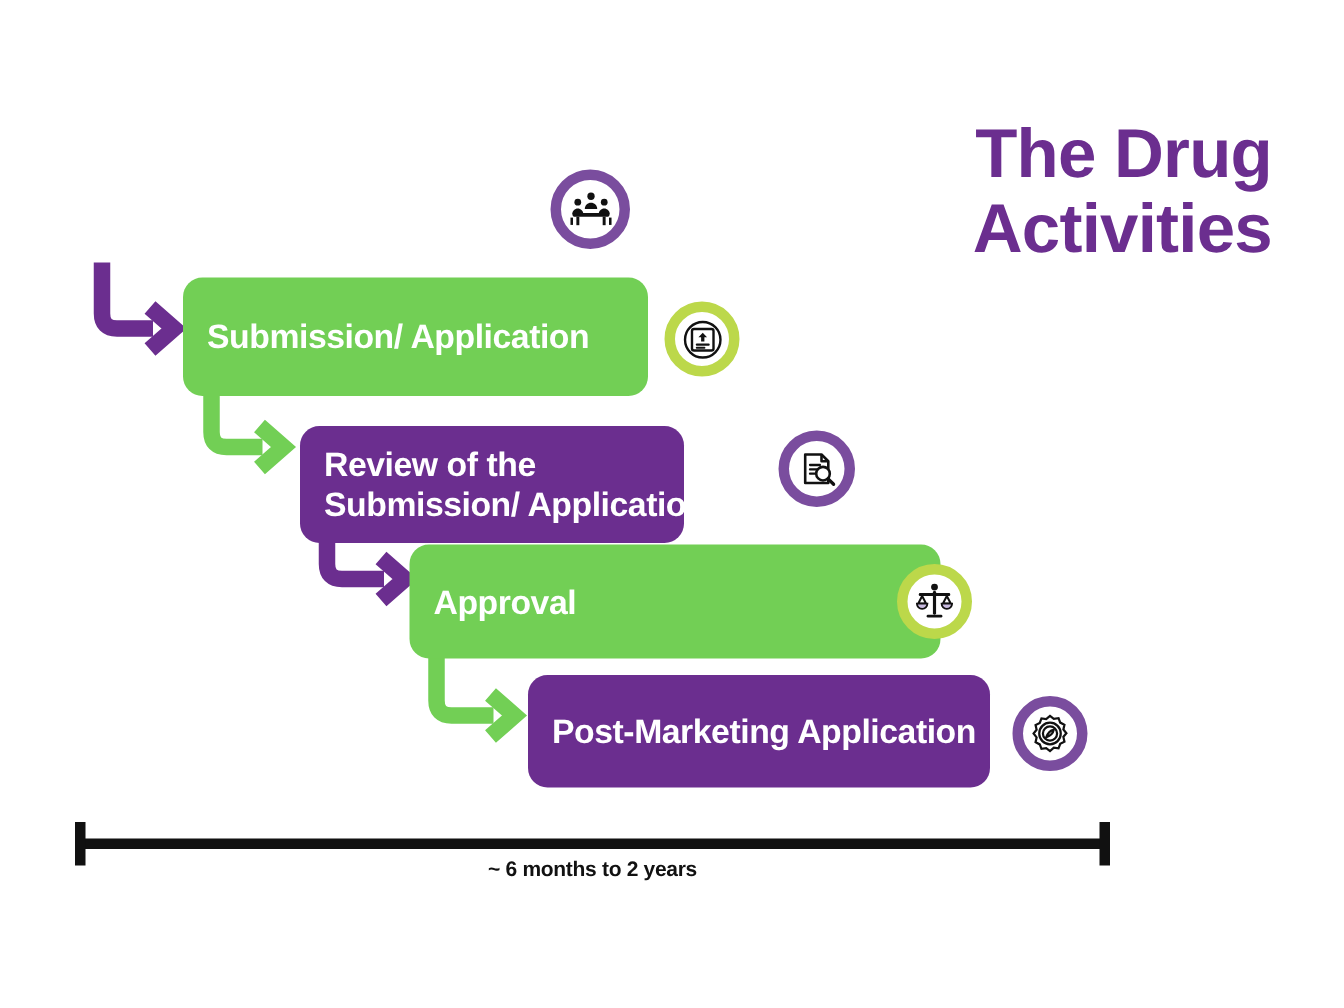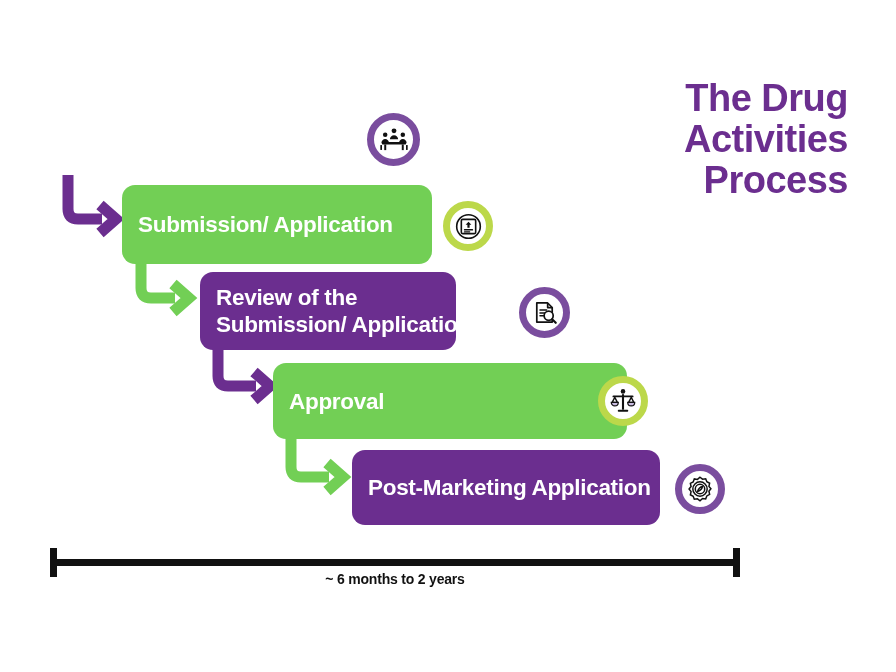--- a/index.html
+++ b/index.html
@@ -20,21 +20,21 @@
   }
 
   
   .title {
     position: absolute;
     right: 48px;
     top: 78px;
     width: 420px;
     text-align: right;
     color: #6b2e8f;
-    font-size: 38px;
+    font-size: 46px;
     font-weight: bold;
     line-height: 1.08;
     letter-spacing: -0.5px;
   }
   .title .tline { display: block; white-space: nowrap; }
 
   
   .flow-box {
     position: absolute;
     border-radius: 13px;
@@ -113,21 +113,20 @@
   }
 </style>
 </head>
 <body>
 
 <div id="canvas">
 
   <div class="title">
     <span class="tline">The Drug</span>
     <span class="tline">Activities</span>
-    <span class="tline">Process</span>
   </div>
 
   <div class="connector" style="left:62px; top:175px;">
     <svg width="70" height="60" viewBox="0 0 70 60">
       <path d="M6,0 L6,34 Q6,44 16,44 L40,44" fill="none" stroke="#6b2e8f" stroke-width="11" stroke-linecap="butt" stroke-linejoin="round"></path>
       <path d="M38,30 L54,44 L38,58" fill="none" stroke="#6b2e8f" stroke-width="11" stroke-linecap="butt" stroke-linejoin="miter"></path>
     </svg>
   </div>
 
   <div class="connector" style="left:135px; top:258px;">
@@ -188,21 +187,21 @@
         <rect x="7.5" y="7.5" width="17" height="17" rx="1.6"></rect>
       </g>
       <g fill="#111111">
         <path d="M16 10.4l3.4 3.6h-2.1v3.4h-2.6v-3.4h-2.1z"></path>
         <rect x="10.5" y="19" width="11" height="1.8" rx="0.8"></rect>
         <rect x="10.5" y="21.6" width="7.6" height="1.5" rx="0.7"></rect>
       </g>
     </svg>
   </div>
 
-  <div class="flow-box purple" style="left:200px; top:272px; width:256px; height:78px;">
+  <div class="flow-box purple" style="left:200px; top:284px; width:256px; height:78px;">
     <span class="label">
       <span class="ln">Review of the</span>
       <span class="ln">Submission/ Application</span>
     </span>
   </div>
 
   <div class="icon-badge ring-purple" style="left:519px; top:287px; width:51px; height:51px;">
     <svg width="29" height="29" viewBox="0 0 32 32">
       <g fill="none" stroke="#111111" stroke-width="1.9" stroke-linejoin="round">
         <path d="M7.5 5.5h12l5 5v16h-17z"></path>

